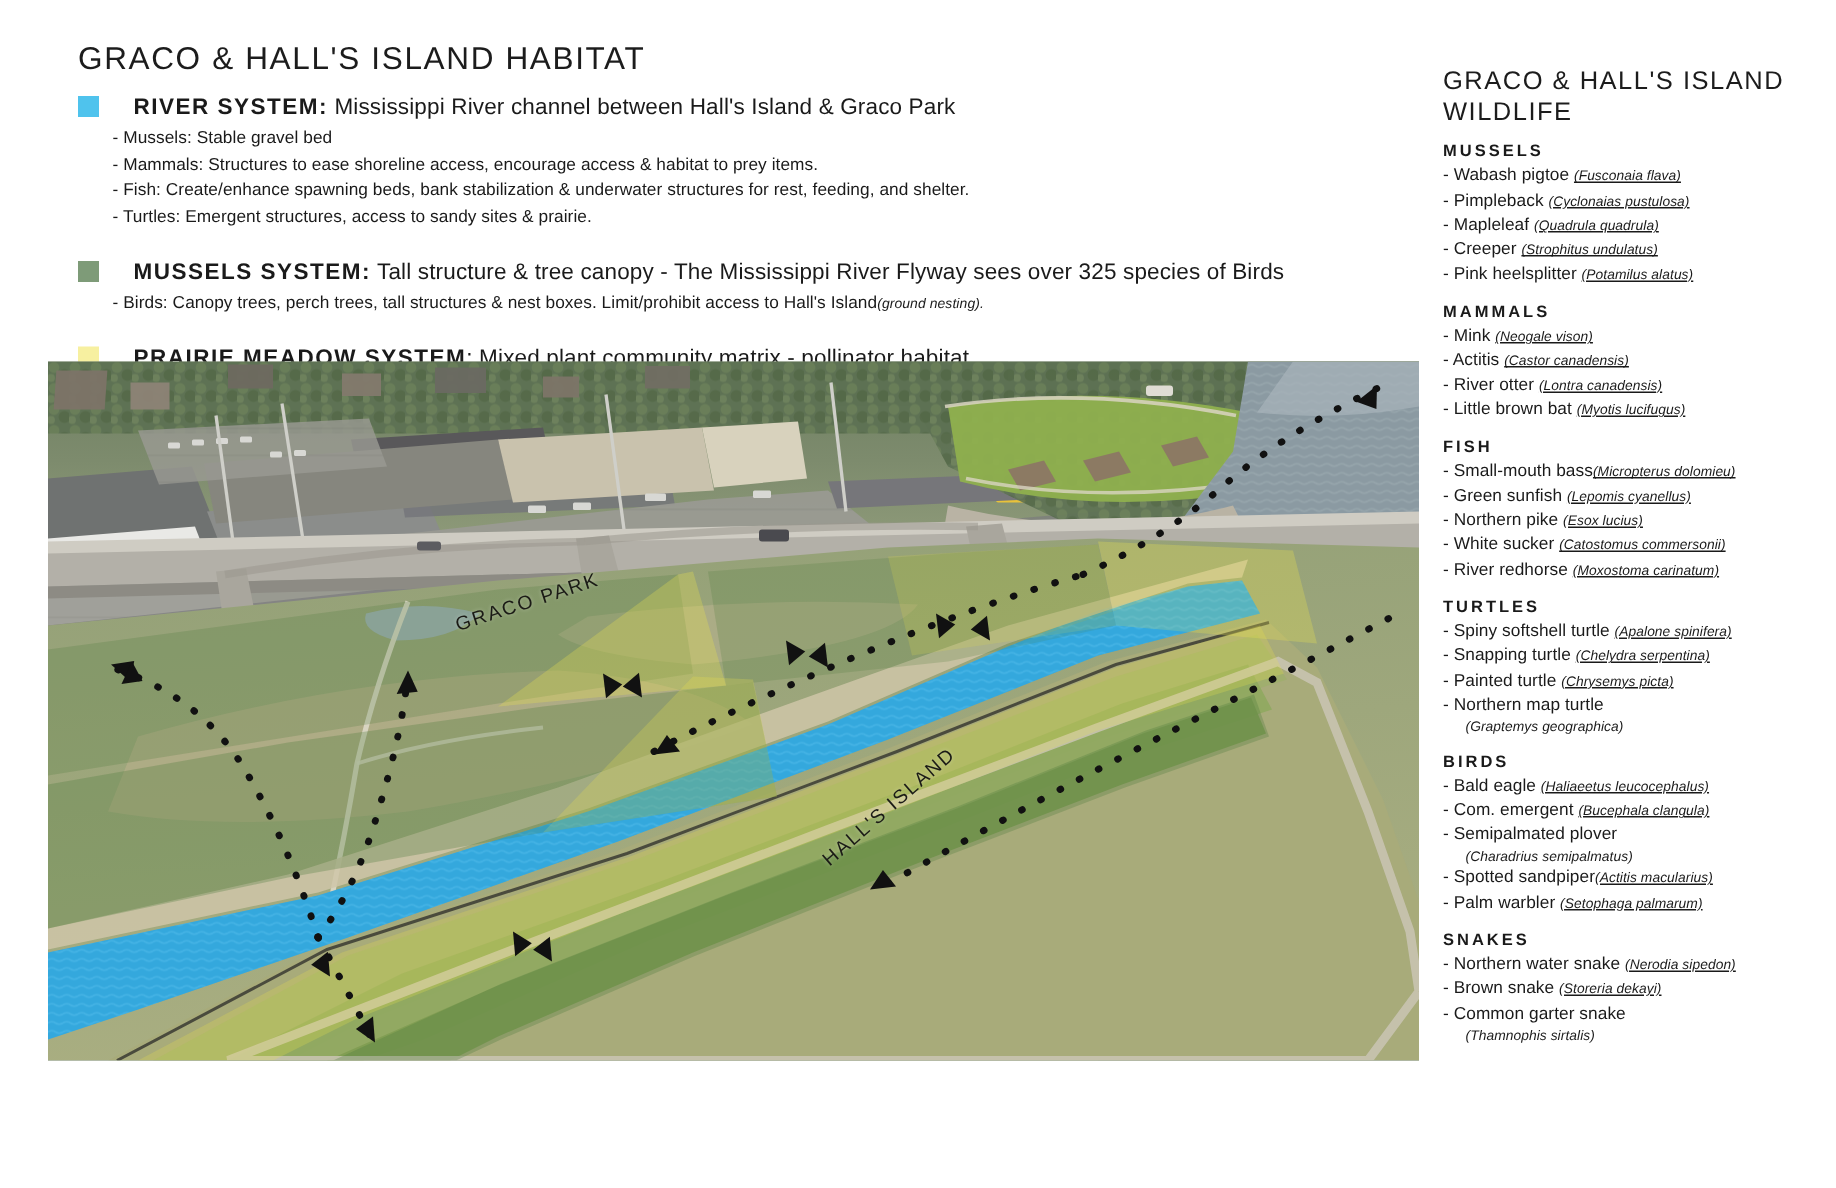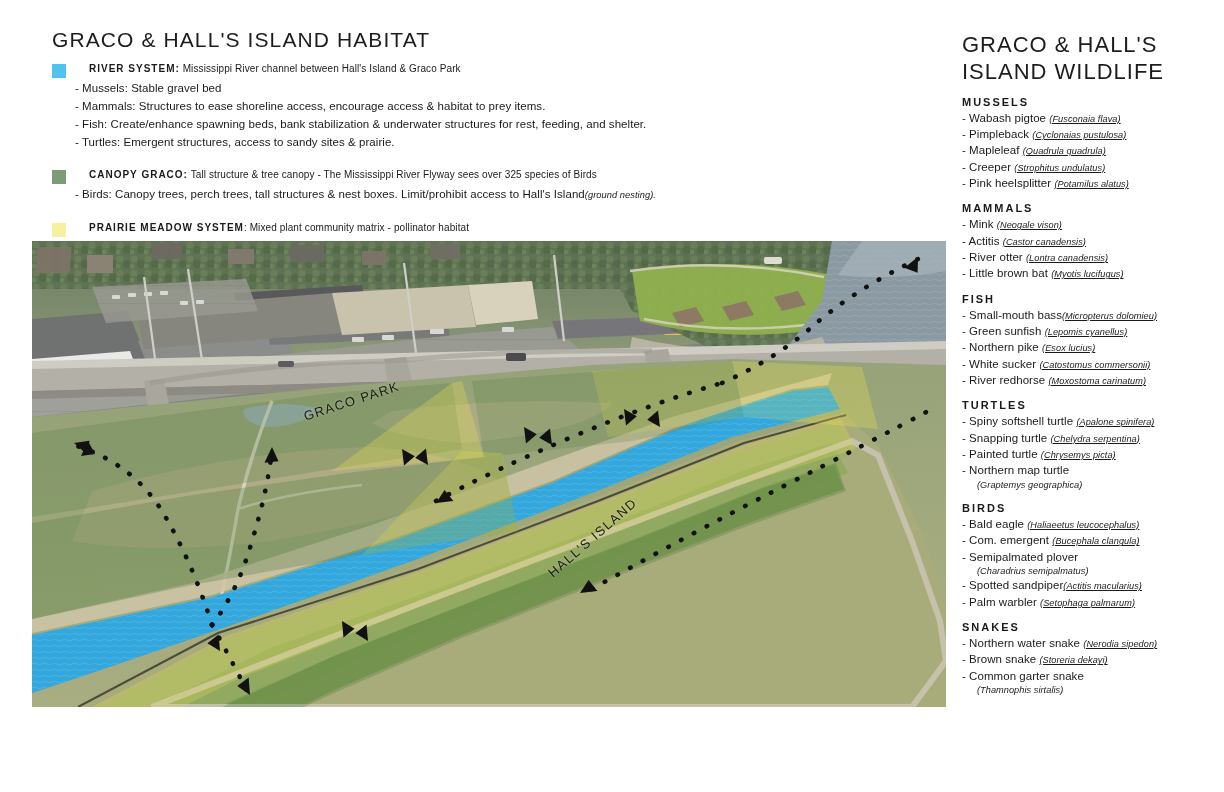--- a/index.html
+++ b/index.html
@@ -16,21 +16,21 @@
   
   .habitat{position:absolute;left:52px;top:28px;width:880px;}
   .main-title{
     font-size:21px;font-weight:400;letter-spacing:1.1px;
     color:#1c1c1c;line-height:1.1;margin:0 0 12px 0;
     font-family:"Liberation Sans", sans-serif;
   }
   .sys-block{margin-bottom:14px;position:relative;}
   .sys-head{display:flex;align-items:flex-start;gap:9px;}
   .swatch{width:14px;height:14px;flex:0 0 14px;margin-top:1px;}
-  .sys-headtext{font-size:10px;line-height:1.25;padding-left:14px;}
+  .sys-headtext{font-size:15px;line-height:1.25;padding-left:14px;}
   .sys-name{font-weight:700;letter-spacing:1.0px;}
   .sys-desc{font-weight:400;letter-spacing:0.1px;}
   .bullets{margin:2px 0 0 23px;}
   .bullet{font-size:11.5px;line-height:1.55;letter-spacing:0.05px;white-space:nowrap;}
   .bullet .lbl{}
   .paren{font-size:9.3px;font-style:italic;}
 
   
   .map{
     position:absolute;left:32px;top:241px;width:914px;height:466px;
@@ -41,22 +41,22 @@
     position:absolute;font-size:13px;letter-spacing:1.4px;
     color:#1b1b16;font-family:"Liberation Sans", sans-serif;
     white-space:nowrap;text-shadow:0 0 3px rgba(255,255,255,.35);
   }
   #label-graco-park{left:272px;top:168px;transform:rotate(-18deg);transform-origin:left center;}
   #label-halls-island{left:518px;top:326px;transform:rotate(-41deg);transform-origin:left center;}
 
   
   .wildlife{position:absolute;left:962px;top:28px;width:250px;}
   .wl-title{
-    font-size:22px;font-weight:400;letter-spacing:1.0px;line-height:1.22;
-    color:#1c1c1c;margin:4px 0 10px 0;
+    font-size:17px;font-weight:400;letter-spacing:1.0px;line-height:1.22;
+    color:#1c1c1c;margin:16px 0 10px 0;
   }
   .wl-group{margin-bottom:11px;}
   .wl-cat{font-size:11px;font-weight:700;letter-spacing:2.0px;margin-bottom:2px;}
   .wl-item{font-size:11.5px;line-height:1.42;letter-spacing:0.05px;}
   .wl-item .sci{font-size:9.2px;font-style:italic;text-decoration:underline;}
   .wl-item .sci2{font-size:9.2px;font-style:italic;display:block;margin-left:15px;line-height:1.35;}
 </style>
 </head>
 <body>
 
@@ -74,21 +74,21 @@
         <div class="bullet">-  Mussels:  Stable gravel bed</div>
         <div class="bullet">-  Mammals: Structures to ease shoreline access, encourage access &amp; habitat to prey items.</div>
         <div class="bullet">-  Fish:  Create/enhance spawning beds, bank stabilization &amp; underwater structures for rest, feeding, and shelter.</div>
         <div class="bullet">-  Turtles:  Emergent structures, access to sandy sites &amp; prairie.</div>
       </div>
     </div>
 
     <div class="sys-block" style="margin-top:18px;">
       <div class="sys-head">
         <span class="swatch" style="background:#7E9B78"></span>
-        <span class="sys-headtext"><span class="sys-name">CANOPY GRACO:</span><span class="sys-desc"> Tall structure &amp; tree canopy - The Mississippi River Flyway sees over 325 species of Birds</span></span>
+        <span class="sys-headtext"><span class="sys-name">MUSSELS SYSTEM:</span><span class="sys-desc"> Tall structure &amp; tree canopy - The Mississippi River Flyway sees over 325 species of Birds</span></span>
       </div>
       <div class="bullets">
         <div class="bullet"><span class="lbl">-  Birds:  Canopy trees, perch trees, tall structures &amp; nest boxes. Limit/prohibit access to Hall's Island</span><span class="paren">(ground nesting).</span></div>
       </div>
     </div>
 
     <div class="sys-block" style="margin-top:18px;">
       <div class="sys-head">
         <span class="swatch" style="background:#F7F0A0"></span>
         <span class="sys-headtext"><span class="sys-name">PRAIRIE MEADOW SYSTEM</span><span class="sys-desc">: Mixed plant community matrix - pollinator habitat</span></span>

